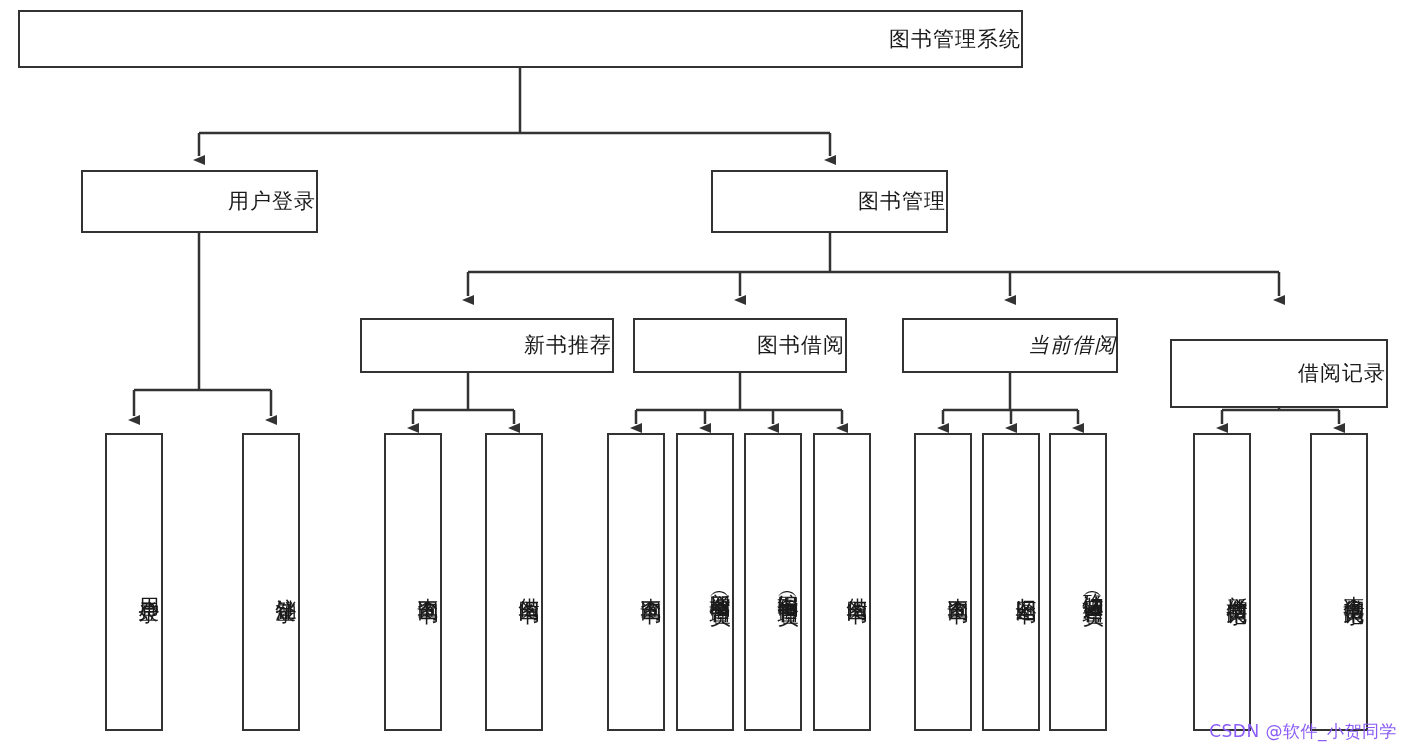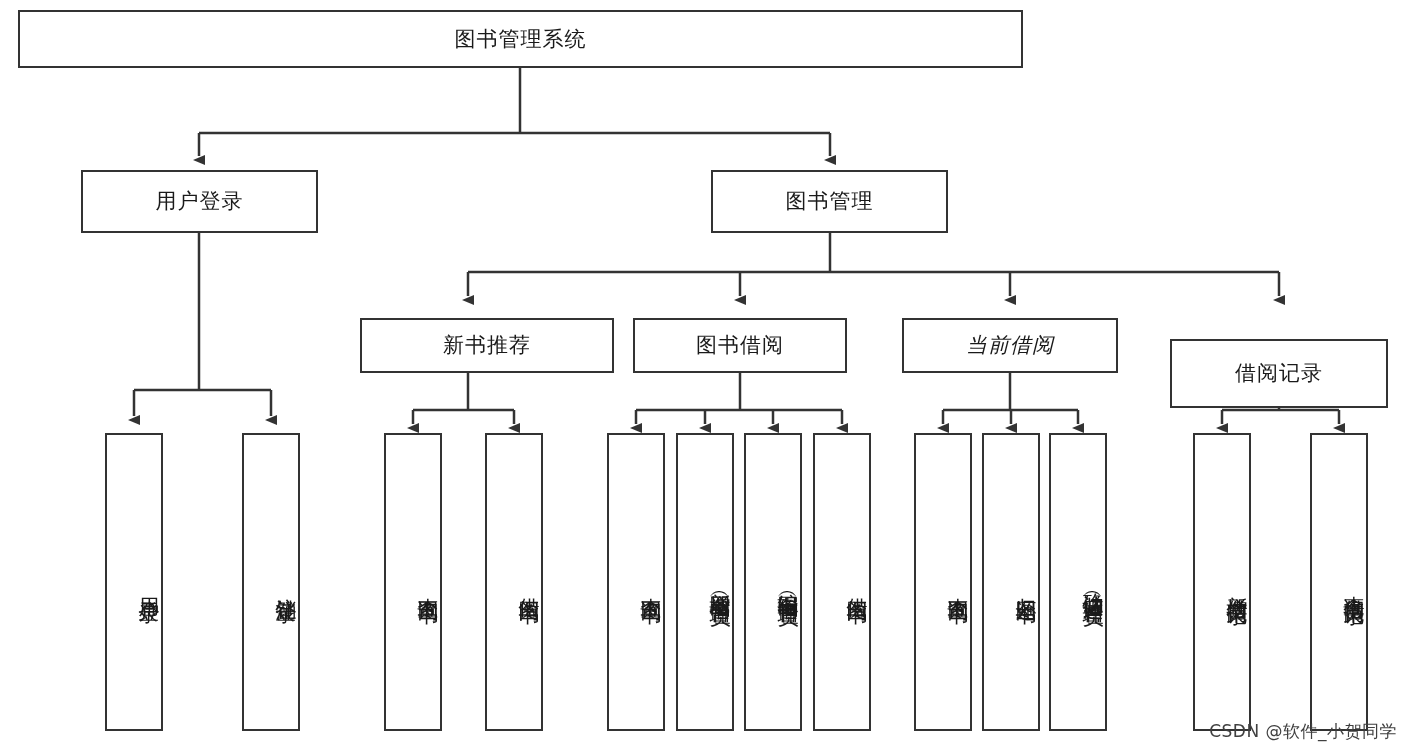--- a/index.html
+++ b/index.html
@@ -27,21 +27,21 @@
     height: 747px;
     pointer-events: none;
   }
   .node {
     position: absolute;
     box-sizing: border-box;
     border: 2px solid #333333;
     background: #ffffff;
     display: flex;
     align-items: center;
-    justify-content: center;
+    justify-content: flex-end;
     color: #1a1a1a;
   }
   .node.horiz {
     font-size: 21px;
     letter-spacing: 1px;
   }
   .node.vert {
     writing-mode: vertical-rl;
     text-orientation: upright;
     font-size: 21px;
@@ -52,21 +52,21 @@
   }
   .node .lbl {
     white-space: nowrap;
     line-height: 1.15;
   }
   #watermark {
     position: absolute;
     right: 8px;
     bottom: 4px;
     font-size: 17px;
-    color: #404040;
+    color: #8b5cf6;
     letter-spacing: 0.5px;
     white-space: nowrap;
     margin-top: 36px;
   }
 </style>
 </head>
 <body>
 
 <div id="diagram-root">
 

